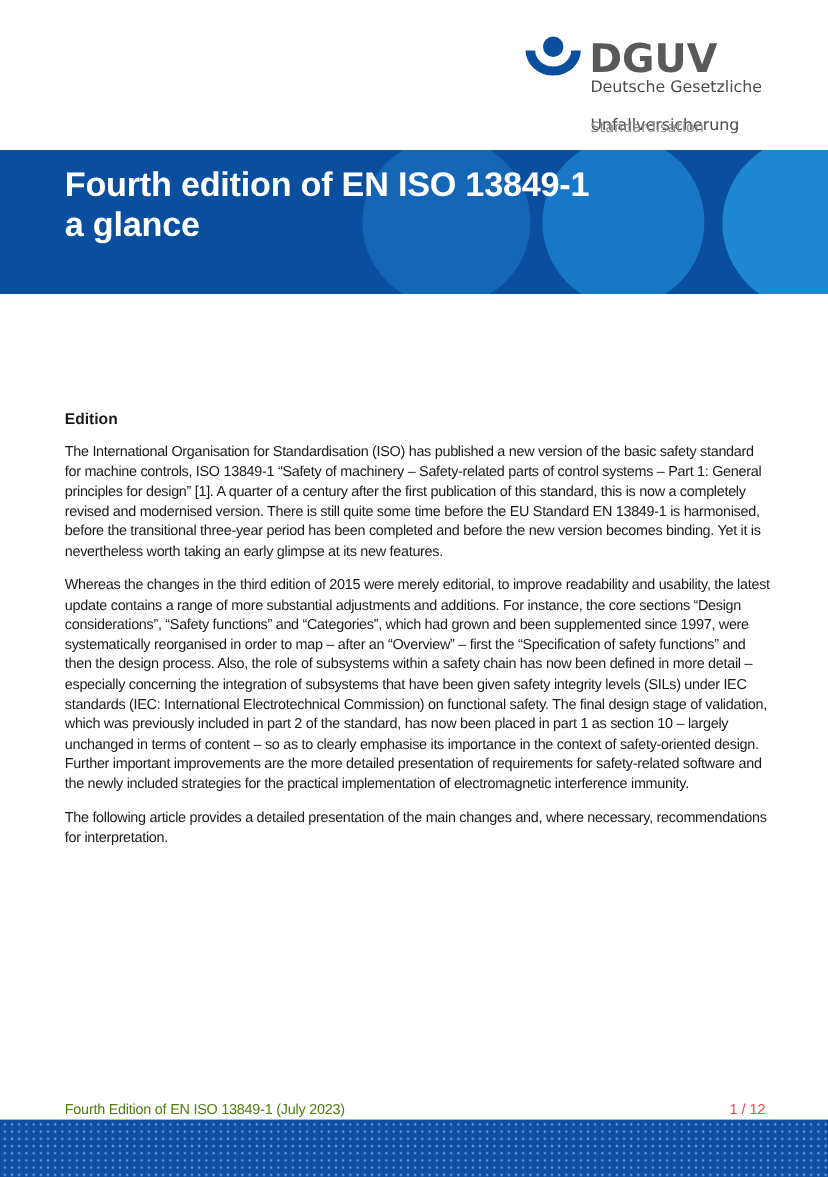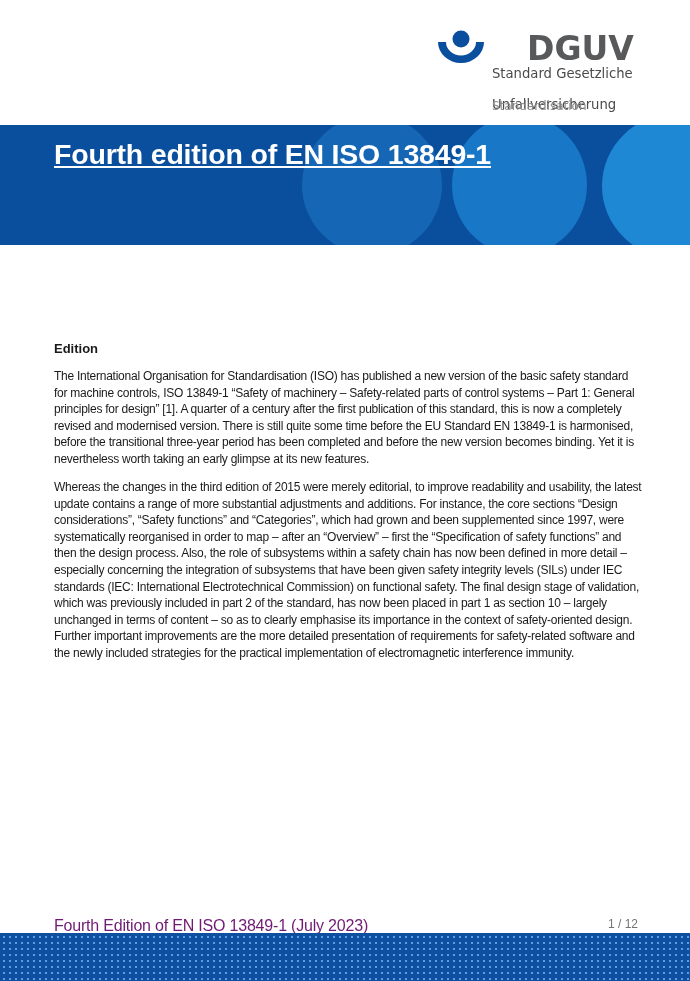--- a/index.html
+++ b/index.html
@@ -8,21 +8,21 @@
       background: #ffffff;
       font-family: "Liberation Sans", sans-serif;
       color: #1a1a1a;
     }
     
     .logo { position: absolute; left: 437px; top: 28px; width: 240px; height: 90px; }
     .logo-icon { position: absolute; left: 0; top: 2px; width: 48px; height: 34px; }
     .logo-word {
       position: absolute; left: 54px; top: 3px;
       font-family: "DejaVu Sans", sans-serif; font-weight: bold;
-      font-size: 33px; line-height: 36px; color: #58595b; letter-spacing: 0px; margin-left: 36px;
+      font-size: 33px; line-height: 36px; color: #58595b; letter-spacing: 0px;
     }
     .logo-sub {
       position: absolute; left: 55px; font-family: "DejaVu Sans", sans-serif;
       font-size: 13.2px; line-height: 16px; color: #4a4a4a; white-space: nowrap;
     }
     .logo-sub.l1 { top: 38px; }
     .logo-sub.l2 { top: 69px; }
     .logo-sub.l3 { top: 70px; color: #8a8a8a; font-size: 12px; }
 
     
@@ -46,58 +46,60 @@
     .section-heading {
       font-weight: bold; font-size: 13px; line-height: 17px; margin: 0 0 11px 0;
     }
     .para {
       font-size: 12px; line-height: 16.6px; margin: 0 0 11.5px 0;
       letter-spacing: -0.25px;
     }
 
     
     .footer-left {
-      position: absolute; left: 54px; top: 917px; font-size: 16px; color: #701a75;
+      position: absolute; left: 54px; top: 917px; font-size: 12px; color: #4d7c0f;
       letter-spacing: -0.2px;
     }
     .footer-right {
-      position: absolute; right: 52px; top: 917px; font-size: 12px; color: #737373;
+      position: absolute; right: 52px; top: 917px; font-size: 12px; color: #ef4444;
     }
     .band {
       position: absolute; left: 0; top: 933px; width: 690px; height: 48px;
       background-color: #0e4fa0;
       background-image: radial-gradient(circle, #5c9ee6 0.9px, transparent 1.3px);
       background-size: 6px 6px;
       background-position: 1px 1px;
     }
   </style>
 </head>
 <body>
 
 <div class="logo">
   <svg class="logo-icon" viewBox="0 0 48 34">
     <circle cx="24" cy="9" r="8.5" fill="#0a4f9e"></circle>
     <path d="M1 12 A23 21 0 0 0 47 12 L39 12 A15 13.5 0 0 1 9 12 Z" fill="#0a4f9e"></path>
   </svg>
   <div class="logo-word">DGUV</div>
-  <div class="logo-sub l1">Standard Gesetzliche</div>
+  <div class="logo-sub l1">Deutsche Gesetzliche</div>
   <div class="logo-sub l2">Unfallversicherung</div>
   <div class="logo-sub l3">Standardisation</div>
 </div>
 
 <div class="banner">
   <div class="circle c1"></div>
   <div class="circle c2"></div>
   <div class="circle c3"></div>
-  <h1 class="banner-title" style="margin:0;text-decoration:underline;">
+  <h1 class="banner-title" style="margin:0;">
     <span>Fourth edition of EN ISO 13849-1</span>
+    <span>a glance</span>
   </h1>
 </div>
 
 <div class="content">
   <div class="section-heading">Edition</div>
   <p class="para">The International Organisation for Standardisation (ISO) has published a new version of the basic safety standard for machine controls, ISO 13849-1 “Safety of machinery – Safety-related parts of control systems – Part 1: General principles for design” [1]. A quarter of a century after the first publication of this standard, this is now a completely revised and modernised version. There is still quite some time before the EU Standard EN 13849-1 is harmonised, before the transitional three-year period has been completed and before the new version becomes binding. Yet it is nevertheless worth taking an early glimpse at its new features.</p>
   <p class="para">Whereas the changes in the third edition of 2015 were merely editorial, to improve readability and usability, the latest update contains a range of more substantial adjustments and additions. For instance, the core sections “Design considerations”, “Safety functions” and “Categories”, which had grown and been supplemented since 1997, were systematically reorganised in order to map – after an “Overview” – first the “Specification of safety functions” and then the design process. Also, the role of subsystems within a safety chain has now been defined in more detail – especially concerning the integration of subsystems that have been given safety integrity levels (SILs) under IEC standards (IEC: International Electrotechnical Commission) on functional safety. The final design stage of validation, which was previously included in part 2 of the standard, has now been placed in part 1 as section 10 – largely unchanged in terms of content – so as to clearly emphasise its importance in the context of safety-oriented design. Further important improvements are the more detailed presentation of requirements for safety-related software and the newly included strategies for the practical implementation of electromagnetic interference immunity.</p>
+  <p class="para">The following article provides a detailed presentation of the main changes and, where necessary, recommendations for interpretation.</p>
 </div>
 
 <div class="footer-left">Fourth Edition of EN ISO 13849-1 (July 2023)</div>
 <div class="footer-right">1 / 12</div>
 <div class="band"></div>
 
 </body></html>

